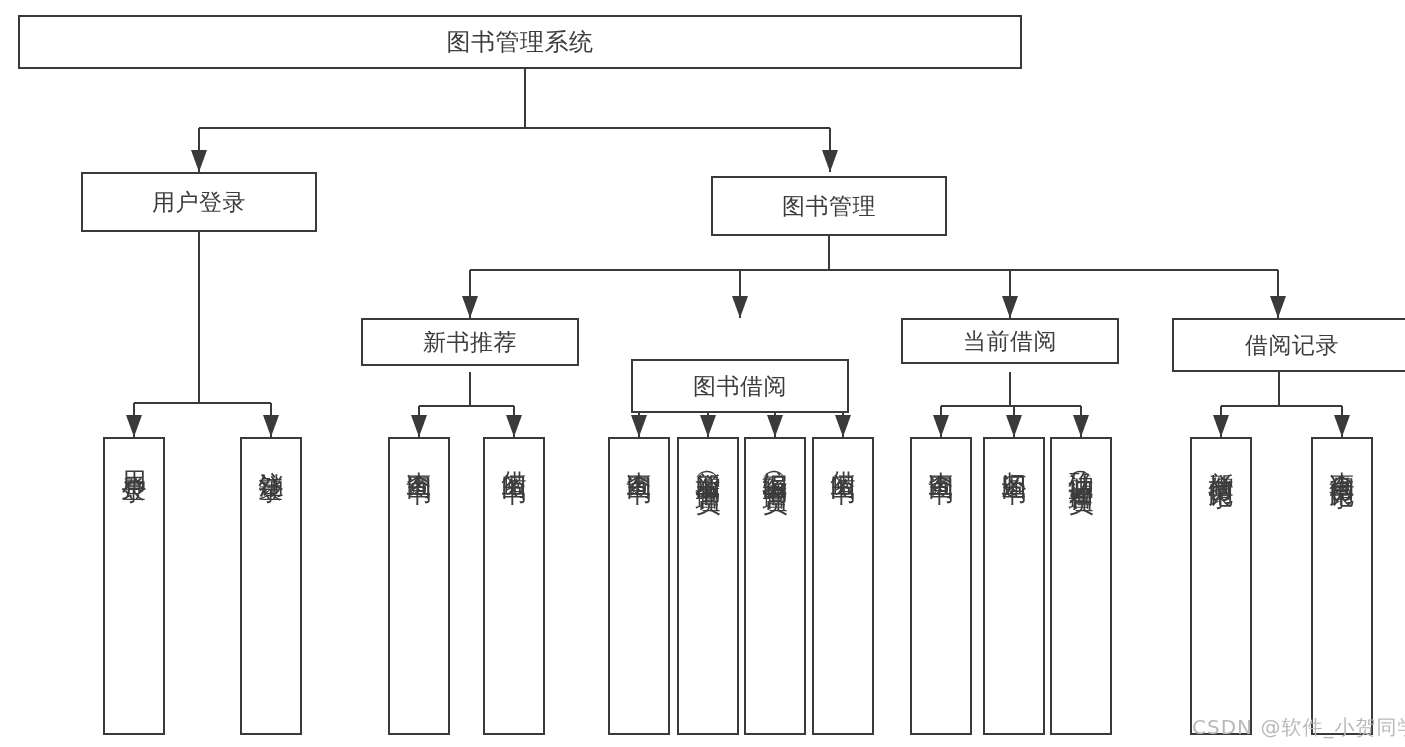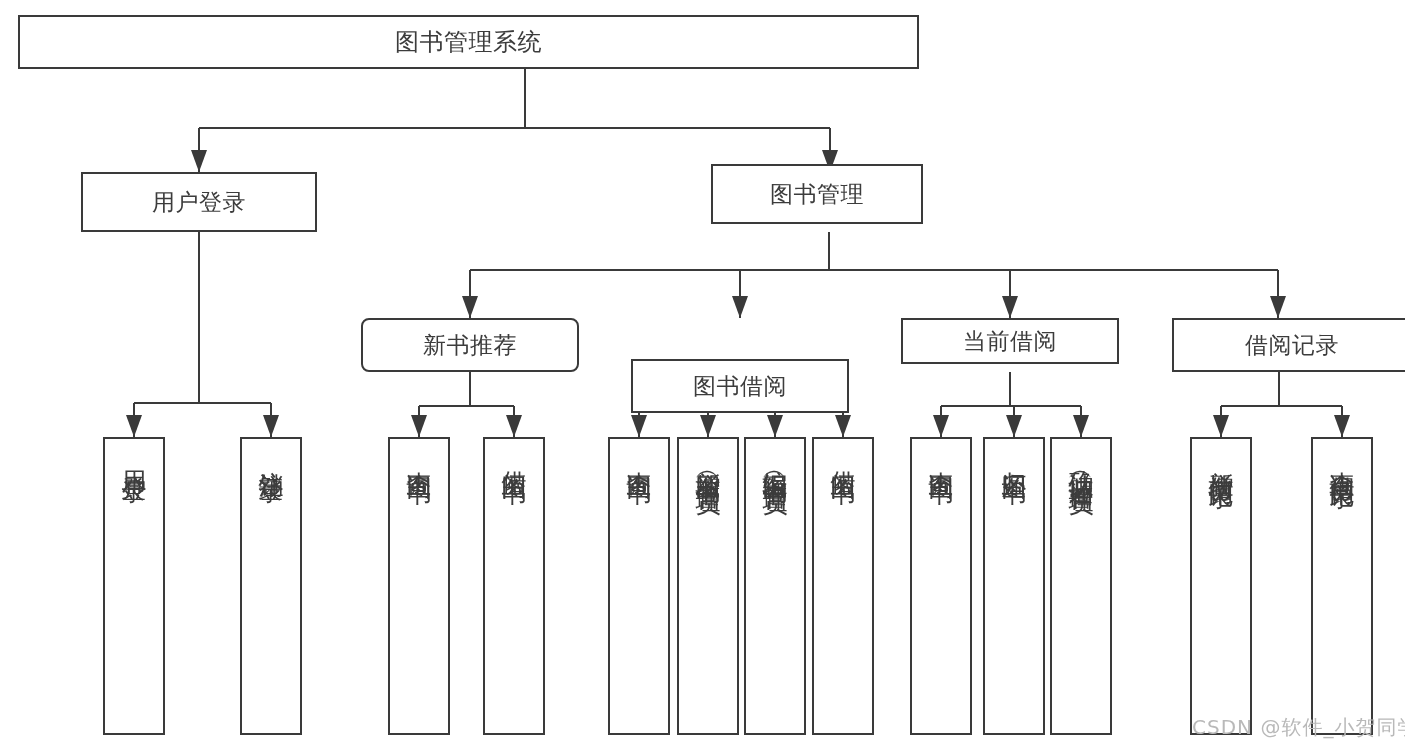--- a/index.html
+++ b/index.html
@@ -117,30 +117,30 @@
       <polygon points="1073,415 1089,415 1081,437" fill="#3a3a3a"></polygon>
       <line x1="1279" y1="372" x2="1279" y2="406" stroke="#3a3a3a" stroke-width="2.6" shape-rendering="crispEdges"></line>
       <line x1="1221" y1="406" x2="1342" y2="406" stroke="#3a3a3a" stroke-width="2.6" shape-rendering="crispEdges"></line>
       <line x1="1221" y1="406" x2="1221" y2="437" stroke="#3a3a3a" stroke-width="2.6" shape-rendering="crispEdges"></line>
       <polygon points="1213,415 1229,415 1221,437" fill="#3a3a3a"></polygon>
       <line x1="1342" y1="406" x2="1342" y2="437" stroke="#3a3a3a" stroke-width="2.6" shape-rendering="crispEdges"></line>
       <polygon points="1334,415 1350,415 1342,437" fill="#3a3a3a"></polygon>
     </svg>
 
   <div id="node-layer">
-      <div class="node node-h node-root" style="left: 18px; top: 15px; width: 901px; height: 54px;">
+      <div class="node node-h node-root" style="left: 18px; top: 15px; width: 1004px; height: 54px;">
         <span class="node-label">图书管理系统</span>
       </div>
       <div class="node node-h" style="left: 81px; top: 172px; width: 236px; height: 60px;">
         <span class="node-label">用户登录</span>
       </div>
-      <div class="node node-h" style="left: 711px; top: 164px; width: 212px; height: 60px;">
+      <div class="node node-h" style="left: 711px; top: 176px; width: 236px; height: 60px;">
         <span class="node-label">图书管理</span>
       </div>
-      <div class="node node-h" style="left: 361px; top: 318px; width: 218px; height: 54px; border-radius: 8px;">
+      <div class="node node-h" style="left: 361px; top: 318px; width: 218px; height: 48px;">
         <span class="node-label">新书推荐</span>
       </div>
       <div class="node node-h" style="left: 631px; top: 318px; width: 218px; height: 54px; margin-top: 41px;">
         <span class="node-label">图书借阅</span>
       </div>
       <div class="node node-h" style="left: 901px; top: 318px; width: 218px; height: 46px;">
         <span class="node-label">当前借阅</span>
       </div>
       <div class="node node-h" style="left: 1172px; top: 318px; width: 240px; height: 54px; align-items: center;">
         <span class="node-label">借阅记录</span>

